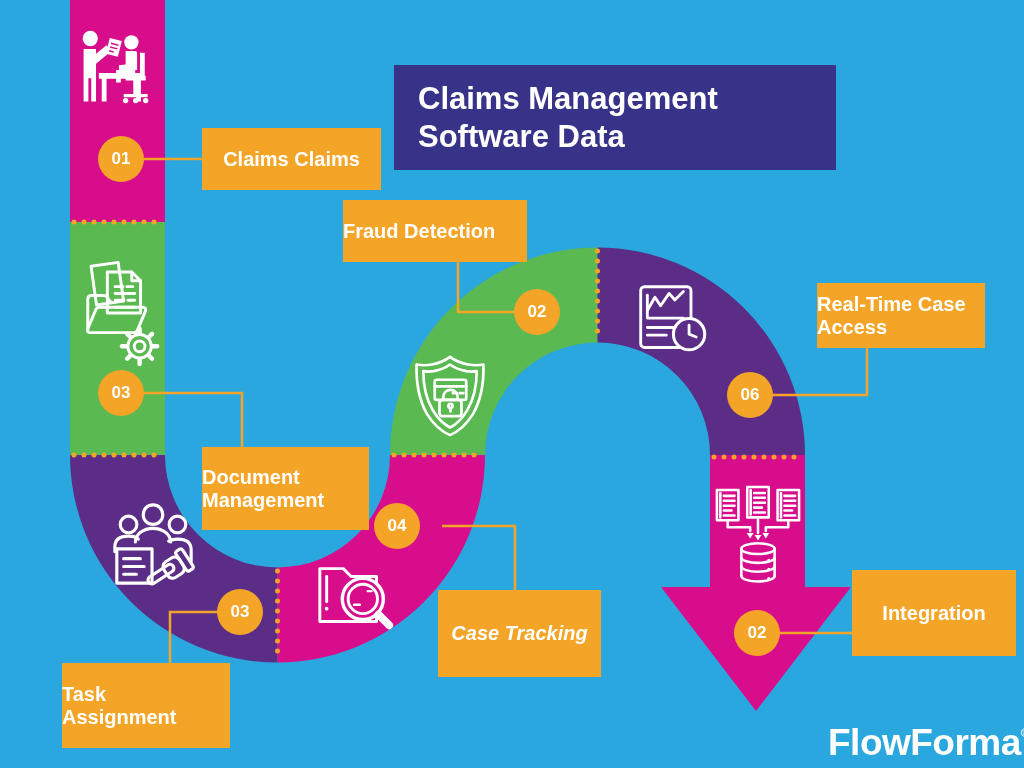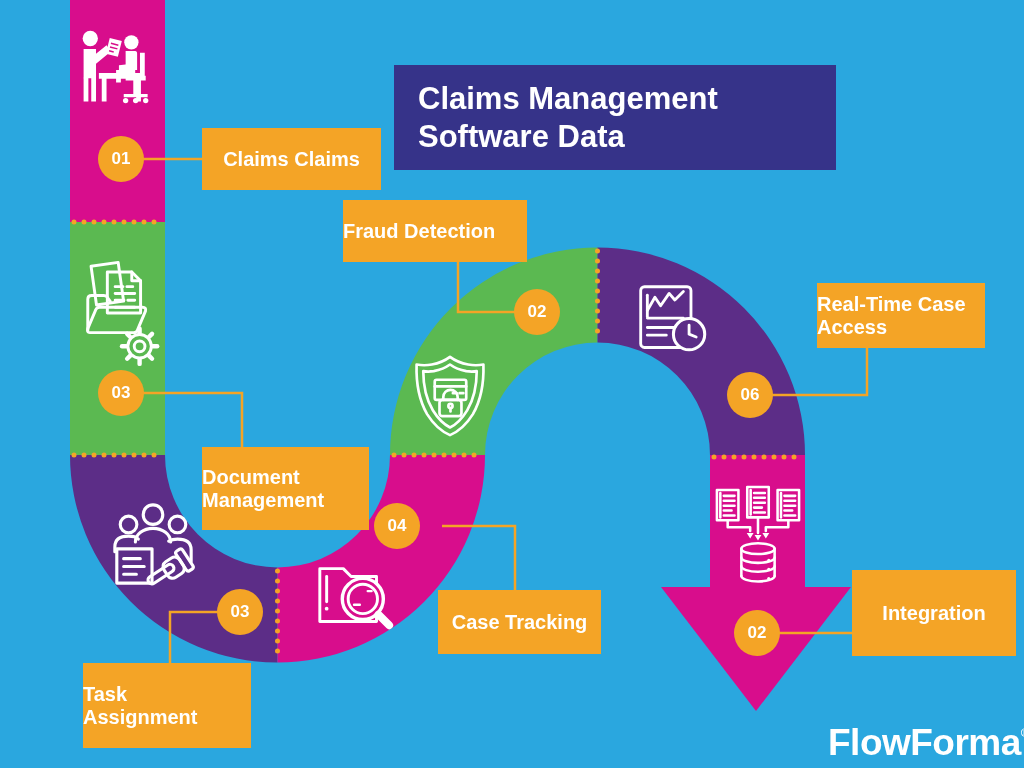--- a/index.html
+++ b/index.html
@@ -22,22 +22,22 @@
          color:var(--white);font-weight:bold;font-size:17px;display:flex;align-items:center;justify-content:center;}
   .b1{left:98px;top:136px;} .b2{left:98px;top:370px;} .b3{left:217px;top:589px;}
   .b4{left:374px;top:503px;} .b5{left:514px;top:289px;} .b6{left:727px;top:372px;text-align:right;}
   .b7{left:734px;top:610px;}
   .label-box{position:absolute;background:var(--orange);color:var(--white);font-weight:bold;
              font-size:20px;line-height:1.15;display:flex;flex-direction:column;justify-content:center;}
   .lb-left{padding-left:0;padding-right:12px;text-align:left;}
   .lb-center{align-items:center;text-align:center;padding:0 4px;}
   .lb1{left:202px;top:128px;width:171px;height:62px;}
   .lb2{left:202px;top:447px;width:155px;height:83px;}
-  .lb3{left:83px;top:663px;width:156px;height:85px;}
-  .lb4{left:438px;top:590px;width:155px;height:64px;}
+  .lb3{left:62px;top:663px;width:156px;height:85px;}
+  .lb4{left:438px;top:590px;width:155px;height:87px;font-style:italic;}
   .lb5{left:343px;top:200px;width:172px;height:62px;}
   .lb6{left:817px;top:283px;width:156px;height:65px;}
   .lb7{left:852px;top:570px;width:156px;height:86px;}
   .titlebox{position:absolute;left:394px;top:65px;width:442px;height:105px;background:var(--navy);
             color:var(--white);font-weight:bold;font-size:31px;line-height:1.2;
             display:flex;flex-direction:column;justify-content:center;padding-left:24px;box-sizing:border-box;}
   .brand{position:absolute;left:828px;top:722px;color:var(--white);font-weight:bold;font-size:37px;letter-spacing:-0.5px;}
   .brand sup{font-size:13px;vertical-align:18px;font-weight:bold;}
   svg .stroke{stroke:#fff;fill:none;stroke-linecap:round;stroke-linejoin:round;}
 </style>

